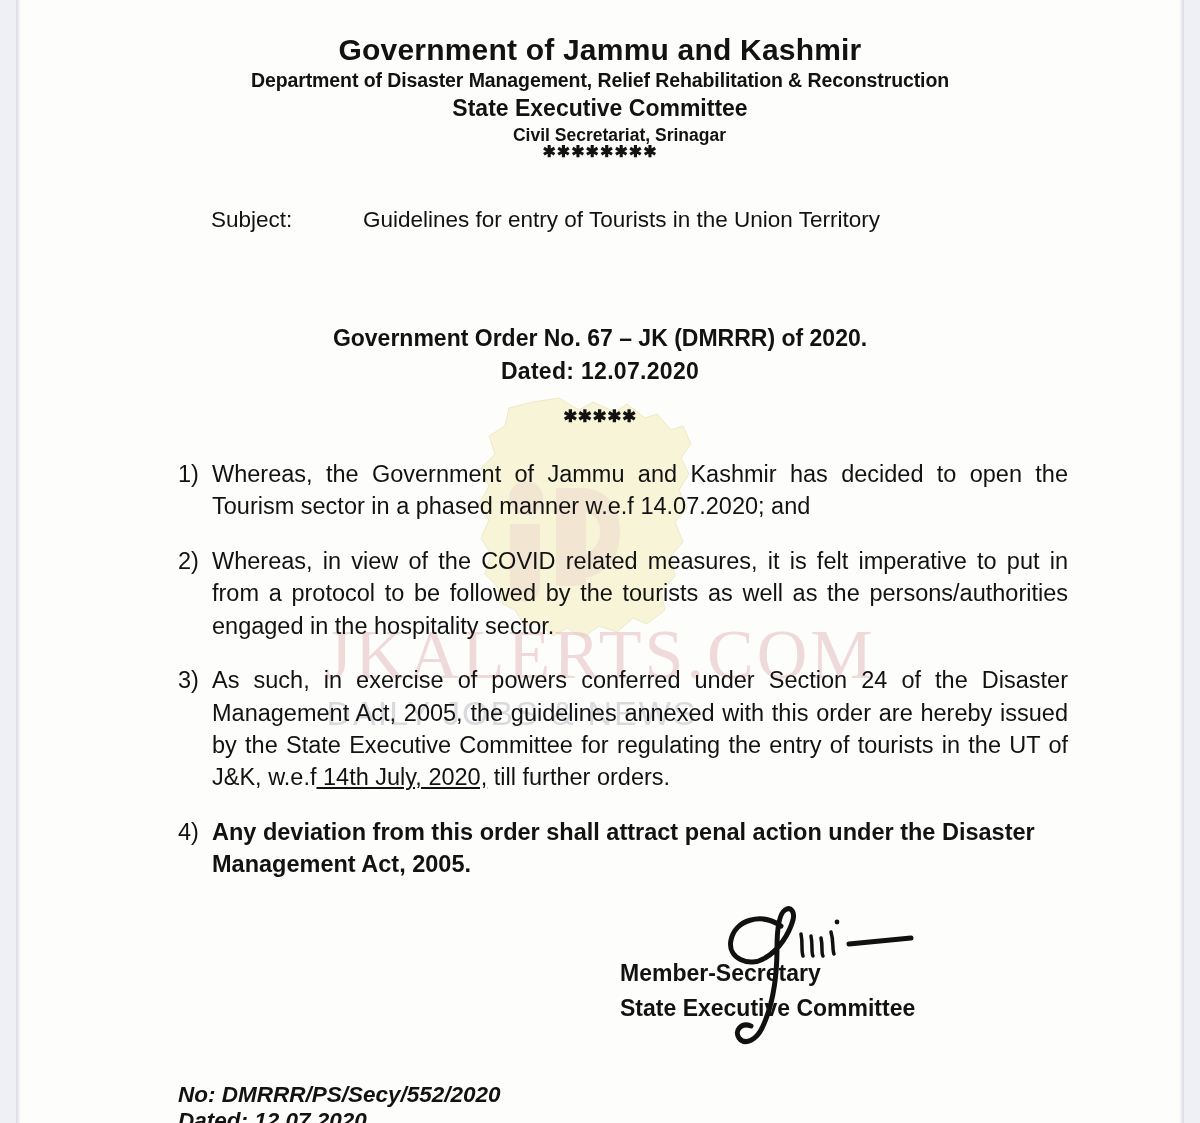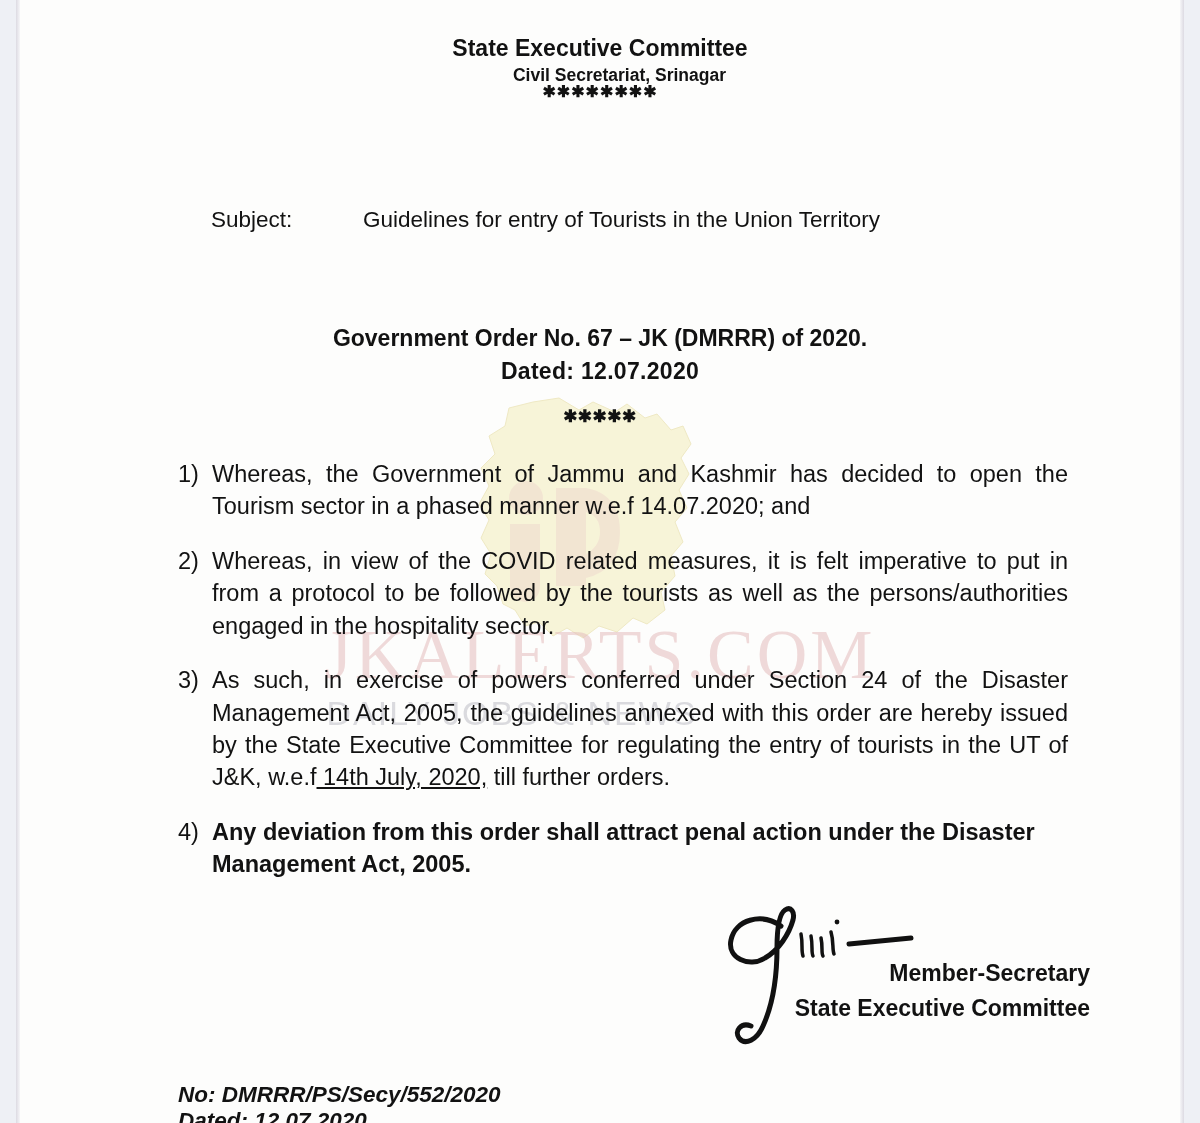--- a/index.html
+++ b/index.html
@@ -215,21 +215,21 @@
     left: 95px;
     top: 0;
     width: 210px;
     height: 150px;
   }
   #signature-lines {
     position: absolute;
     left: 0;
     top: 56px;
     width: 470px;
-    text-align: right;
+    text-align: left;
     font-size: 23px;
     font-weight: bold;
     line-height: 1.5;
   }
 
   
   #footer-row {
     position: absolute;
     left: 158px;
     top: 1082px;
@@ -267,20 +267,22 @@
         <path d="M94 18 q34 6 34 44 q0 38 -34 46 v-24 q14 -8 14 -22 q0 -16 -14 -20 z" fill="#e9c3c6"></path>
       </svg>
 
       <div id="watermark-site">JKALERTS.COM</div>
       <div id="watermark-tagline">DAILY JOBS &amp; NEWS</div>
     </div>
 
     <div id="doc-body">
 
       <div id="letterhead">
+        <div id="org-title">Government of Jammu and Kashmir</div>
+        <div id="dept-line">Department of Disaster Management, Relief Rehabilitation &amp; Reconstruction</div>
         <div id="committee-line">State Executive Committee</div>
         <div id="office-line">Civil Secretariat, Srinagar</div>
         <div id="header-rule">✱✱✱✱✱✱✱✱</div>
       </div>
 
       <div id="subject-block">
         <div>
           <span id="subject-label">Subject:</span><span id="subject-text">Guidelines for entry of Tourists in the Union Territory</span>
         </div>
       </div>

